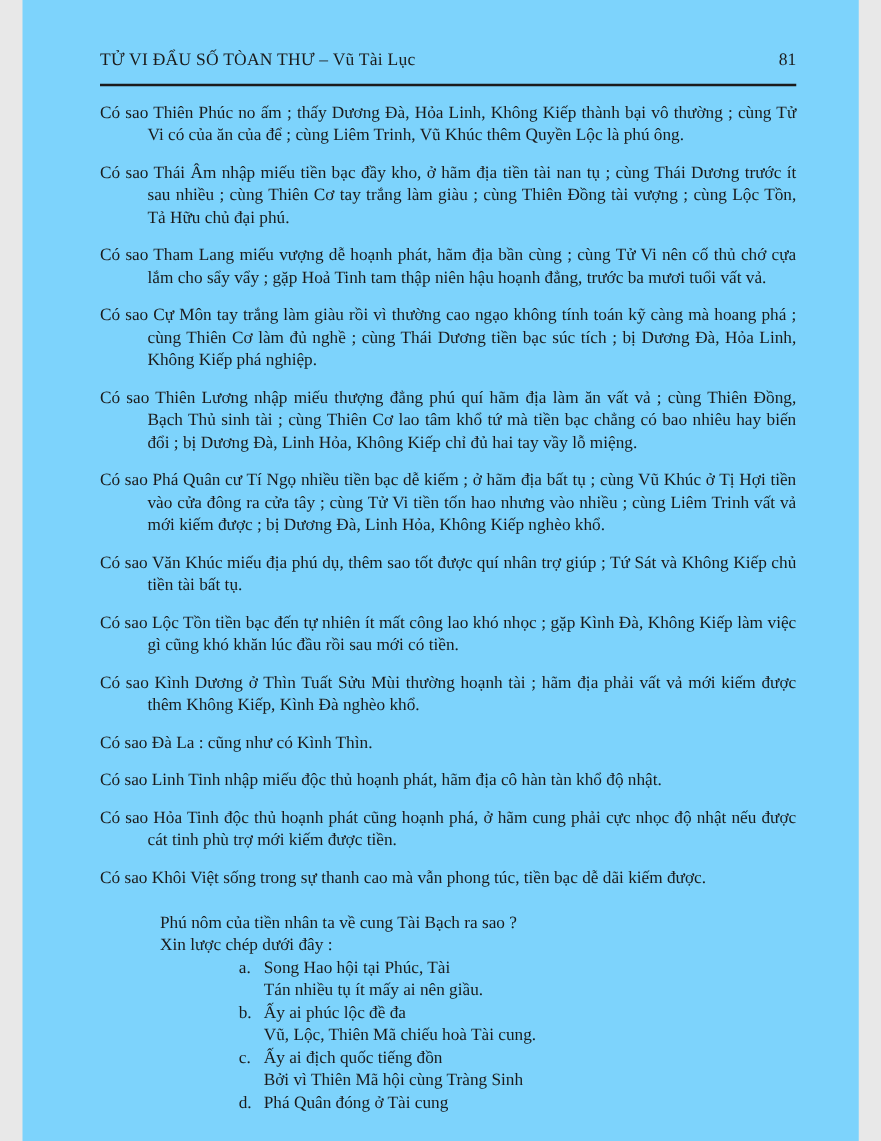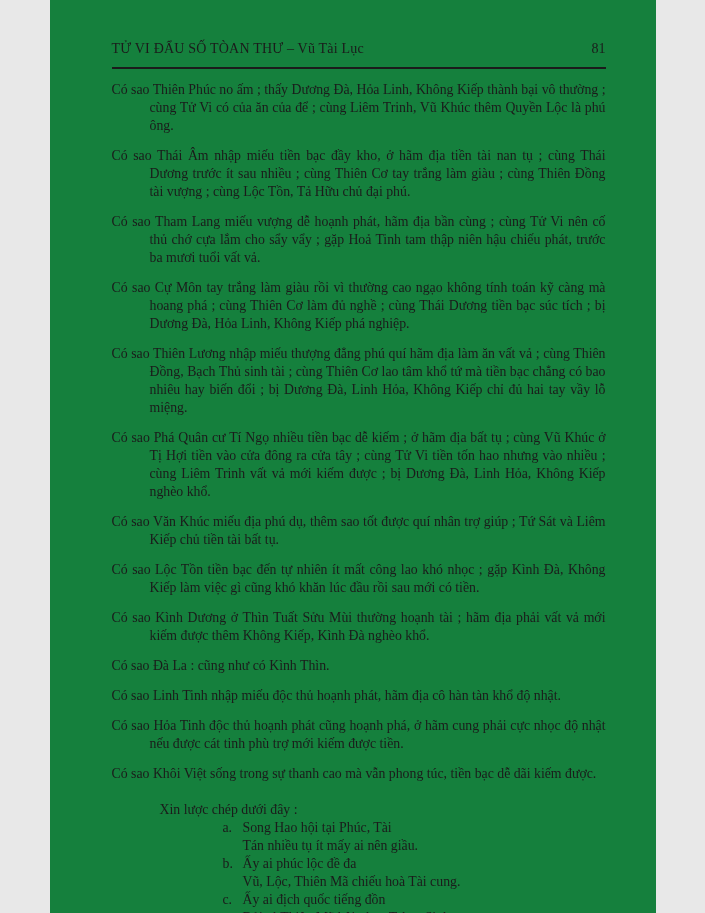--- a/index.html
+++ b/index.html
@@ -1,22 +1,22 @@
 <!DOCTYPE html>
 <html><head>
 <meta charset="utf-8">
 <style>
   * { margin: 0; padding: 0; box-sizing: border-box; }
   html, body { background: #e8e8e8; }
   .page {
     position: relative;
-    width: 606px;
+    width: 669px;
     height: 913px;
     margin: 0 auto;
-    background: #15803d;
+    background: #7dd3fc;
     color: #1b1b1b;
     font-family: "Liberation Serif", "DejaVu Serif", serif;
     overflow: hidden;
   }
   .inner {
     padding: 40px 50px 0 62px;
   }
   .page-header {
     display: flex;
     justify-content: space-between;
@@ -53,33 +53,34 @@
     <div class="page-header">
       <span class="running-title">TỬ VI ĐẨU SỐ TÒAN THƯ – Vũ Tài Lục</span>
       <span class="page-number">81</span>
     </div>
 
     <hr class="header-rule">
 
     <div class="page-body">
       <p class="para">Có sao Thiên Phúc no ấm ; thấy Dương Đà, Hỏa Linh, Không Kiếp thành bại vô thường ; cùng Tử Vi có của ăn của để ; cùng Liêm Trinh, Vũ Khúc thêm Quyền Lộc là phú ông.</p>
       <p class="para">Có sao Thái Âm nhập miếu tiền bạc đầy kho, ở hãm địa tiền tài nan tụ ; cùng Thái Dương trước ít sau nhiều ; cùng Thiên Cơ tay trắng làm giàu ; cùng Thiên Đồng tài vượng ; cùng Lộc Tồn, Tả Hữu chủ đại phú.</p>
-      <p class="para">Có sao Tham Lang miếu vượng dễ hoạnh phát, hãm địa bần cùng ; cùng Tử Vi nên cố thủ chớ cựa lắm cho sẩy vẩy ; gặp Hoả Tinh tam thập niên hậu chiếu phát, trước ba mươi tuổi vất vả.</p>
+      <p class="para">Có sao Tham Lang miếu vượng dễ hoạnh phát, hãm địa bần cùng ; cùng Tử Vi nên cố thủ chớ cựa lắm cho sẩy vẩy ; gặp Hoả Tinh tam thập niên hậu hoạnh đẳng, trước ba mươi tuổi vất vả.</p>
       <p class="para">Có sao Cự Môn tay trắng làm giàu rồi vì thường cao ngạo không tính toán kỹ càng mà hoang phá ; cùng Thiên Cơ làm đủ nghề ; cùng Thái Dương tiền bạc súc tích ; bị Dương Đà, Hỏa Linh, Không Kiếp phá nghiệp.</p>
       <p class="para">Có sao Thiên Lương nhập miếu thượng đẳng phú quí hãm địa làm ăn vất vả ; cùng Thiên Đồng, Bạch Thủ sinh tài ; cùng Thiên Cơ lao tâm khổ tứ mà tiền bạc chẳng có bao nhiêu hay biến đổi ; bị Dương Đà, Linh Hỏa, Không Kiếp chỉ đủ hai tay vầy lỗ miệng.</p>
       <p class="para">Có sao Phá Quân cư Tí Ngọ nhiều tiền bạc dễ kiếm ; ở hãm địa bất tụ ; cùng Vũ Khúc ở Tị Hợi tiền vào cửa đông ra cửa tây ; cùng Tử Vi tiền tốn hao nhưng vào nhiều ; cùng Liêm Trinh vất vả mới kiếm được ; bị Dương Đà, Linh Hỏa, Không Kiếp nghèo khổ.</p>
-      <p class="para">Có sao Văn  Khúc miếu địa phú dụ, thêm sao tốt được quí nhân trợ giúp ; Tứ Sát và Liêm Kiếp chủ tiền tài bất tụ.</p>
+      <p class="para">Có sao Văn  Khúc miếu địa phú dụ, thêm sao tốt được quí nhân trợ giúp ; Tứ Sát và Không Kiếp chủ tiền tài bất tụ.</p>
       <p class="para">Có sao Lộc Tồn tiền bạc đến tự nhiên ít mất công lao khó nhọc ; gặp Kình Đà, Không Kiếp làm việc gì cũng khó khăn lúc đầu rồi sau mới có tiền.</p>
       <p class="para">Có sao Kình Dương ở Thìn Tuất Sửu Mùi thường hoạnh tài ; hãm địa phải vất vả mới kiếm được thêm Không Kiếp, Kình Đà nghèo khổ.</p>
       <p class="para">Có sao Đà La : cũng như có Kình Thìn.</p>
       <p class="para">Có sao Linh Tinh nhập miếu độc thủ hoạnh phát, hãm địa cô hàn tàn khổ độ nhật.</p>
       <p class="para">Có sao Hỏa Tinh độc thủ hoạnh phát cũng hoạnh phá, ở hãm cung phải cực nhọc độ nhật nếu được cát tinh phù trợ mới kiếm được tiền.</p>
       <p class="para">Có sao Khôi Việt sống trong sự thanh cao mà vẫn phong túc, tiền bạc dễ dãi kiếm được.</p>
 
       <div class="phu-nom-section">
+        <p class="intro-line">Phú nôm của tiền nhân ta về cung Tài Bạch ra sao ?</p>
         <p class="intro-line">Xin lược chép dưới đây :</p>
 
         <div class="verse-list">
 
           <div>
             <div class="verse-line">
               <span class="verse-label">a.</span>
               <span>Song Hao hội tại Phúc, Tài</span>
             </div>
             <div class="verse-cont">Tán nhiều tụ ít mấy ai nên giầu.</div>

